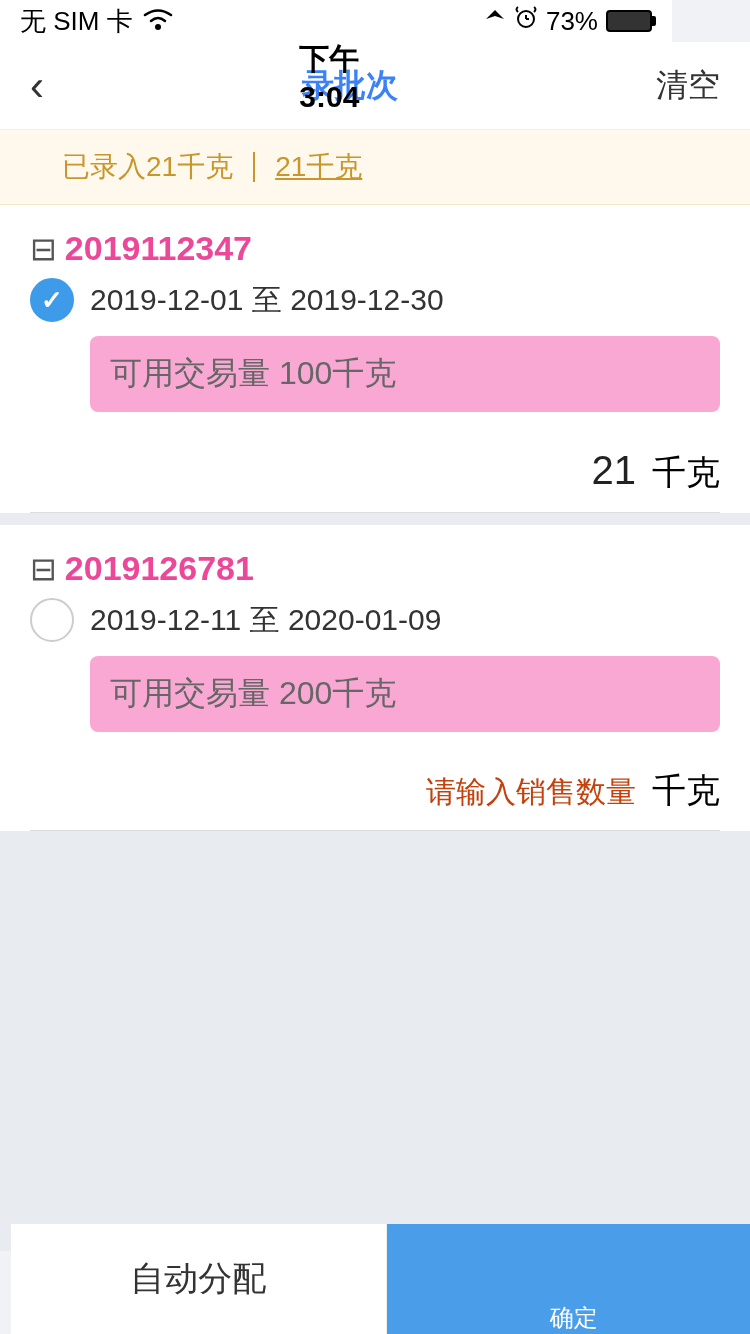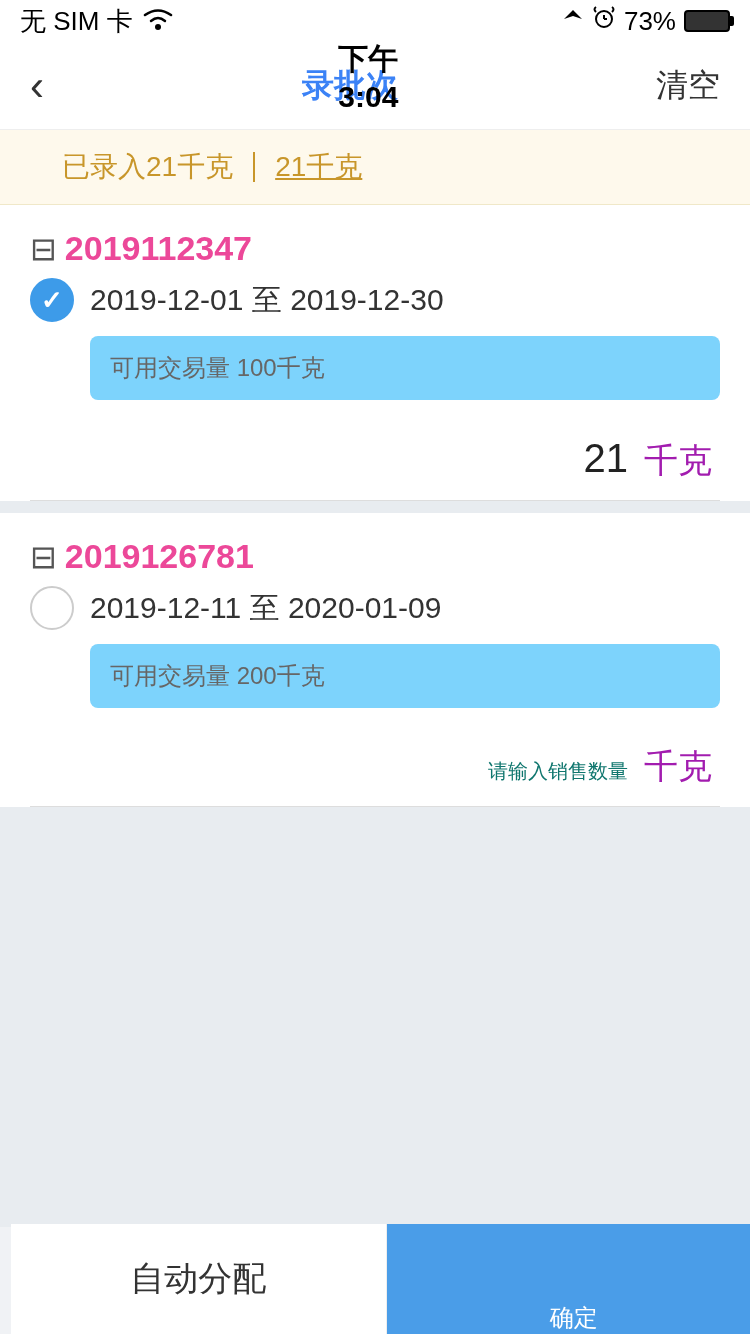--- a/index.html
+++ b/index.html
@@ -7,21 +7,21 @@
     body {
       width: 750px;
       min-height: 1334px;
       font-family: -apple-system, "PingFang SC", "Helvetica Neue", Arial, sans-serif;
       background: #f0f2f5;
       overflow-x: hidden;
     }
 
     
     .status-bar {
-      width: 750px;
+      width: 672px;
       height: 42px;
       background: #fff;
       display: flex;
       align-items: center;
       justify-content: space-between;
       padding: 0 20px;
     }
     .status-left {
       display: flex;
       align-items: center;
@@ -169,57 +169,57 @@
       content: '✓';
       color: #fff;
       font-size: 26px;
       font-weight: bold;
     }
     .batch-date-text {
       font-size: 30px;
       color: #333;
     }
     .batch-available {
-      background: #7dd3fc;
+      background: #f9a8d4;
       border-radius: 8px;
       padding: 16px 20px;
       margin: 0 0 0 0;
-      font-size: 24px;
+      font-size: 32px;
       color: #666;
       margin-left: 60px;
     }
 
     
     .amount-row {
       display: flex;
       align-items: flex-start;
       justify-content: flex-end;
-      padding: 16px 38px;
+      padding: 16px 30px;
       background: #fff;
     }
     .amount-input-area {
       display: flex;
       align-items: baseline;
       gap: 16px;
     }
     .amount-value {
       font-size: 40px;
       color: #222;
       font-weight: 500;
       border: none;
       text-align: right;
       width: 120px;
     }
     .amount-placeholder {
-      font-size: 20px;
-      color: #0f766e;
+      font-size: 30px;
+      color: #c2410c;
     }
     .amount-unit {
       font-size: 34px;
-      color: #a21caf;
+      color: #000000;
     }
     .amount-underline {
       height: 1px;
       background: #ddd;
       margin: 0 30px;
     }
 
     
     .section-divider {
       height: 12px;

